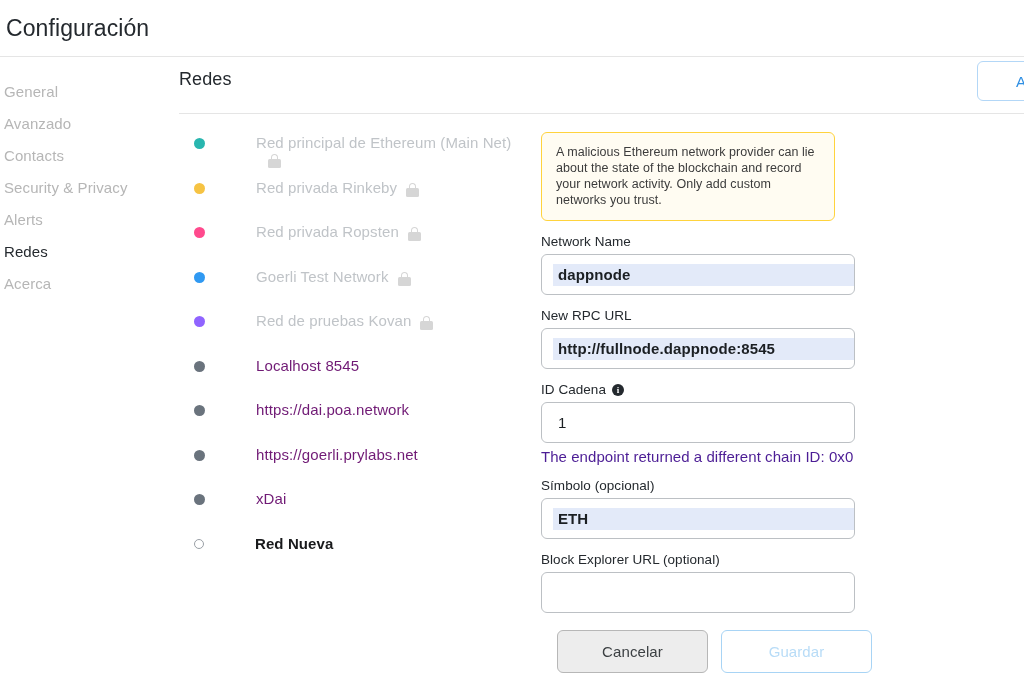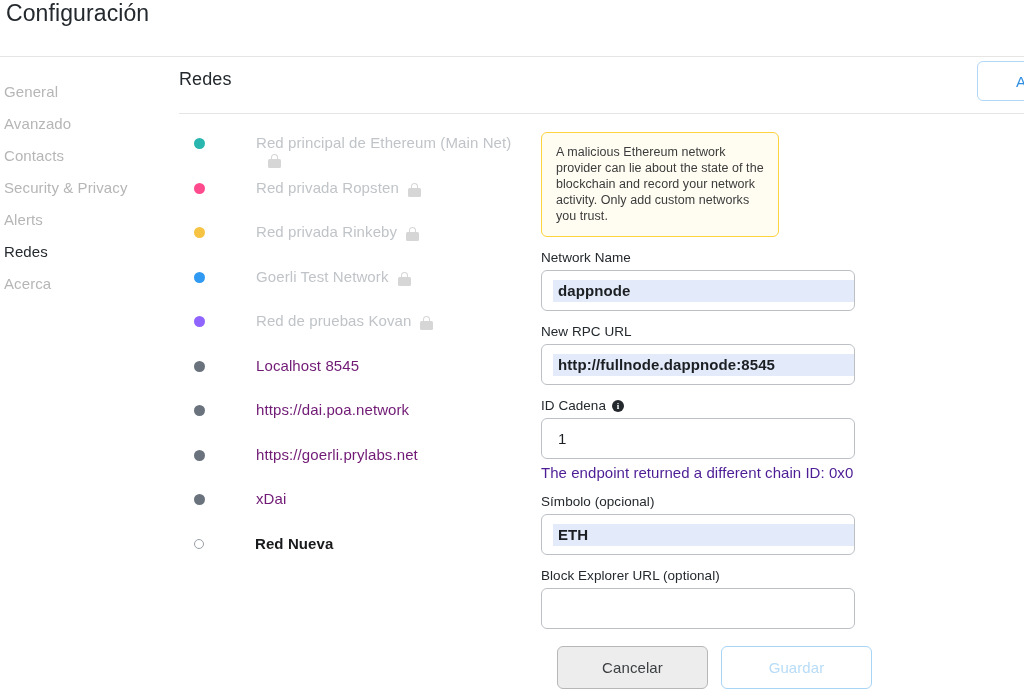--- a/index.html
+++ b/index.html
@@ -8,21 +8,21 @@
     width: 1024px; height: 699px;
     background: #ffffff;
     font-family: "Liberation Sans", sans-serif;
     overflow: hidden;
   }
 
   
   .titlebar {
     height: 57px;
     display: flex;
-    align-items: flex-start;
+    align-items: center;
     padding-left: 6px;
     border-bottom: 1px solid #e5e5e5;
   }
   .titlebar .title {
     font-size: 23px;
     color: #24292e;
     font-weight: 400;
     letter-spacing: .1px;
   }
 
@@ -147,21 +147,21 @@
     width: 13px; height: 9px;
     background: #d6d6d6;
     border-radius: 1.5px;
   }
   .net-row.mainnet .lock { margin-left: 0; top: 0; }
   .mainnet-second { width: 100%; height: 20px; padding-left: 12px; }
 
   
   .form-col { flex: 1 1 auto; padding-left: 12px; padding-right: 20px; }
   .warn-box {
-    width: 238px;
+    width: 294px;
     border: 1px solid #ffd33d;
     background: #fffcf2;
     border-radius: 6px;
     padding: 11px 14px 12px 14px;
     color: #3c3c3c;
     font-size: 12.5px;
     line-height: 16px;
     letter-spacing: .05px;
   }
   .field-label {
@@ -279,40 +279,40 @@
 
       <div class="net-list" id="netlist">
           <div class="net-row mainnet two-line">
             <span class="dot" style="background: rgb(41, 182, 175);"></span>
             <div class="net-text-wrap">
               <span class="net-label">Red principal de Ethereum (Main Net)</span>
               <div class="mainnet-second"><span class="lock"><span class="shackle"></span><span class="bodyb"></span></span></div>
             </div>
           </div>
           <div class="net-row">
+            <span class="dot" style="background: rgb(246, 195, 67);"></span>
+            <div class="net-text-wrap">
+              <span class="net-label">Red privada Rinkeby</span>
+              <span class="lock">
+                <span class="shackle"></span>
+                <span class="bodyb"></span>
+              </span>
+            </div>
+          </div>
+          <div class="net-row">
             <span class="dot" style="background: rgb(255, 74, 141);"></span>
             <div class="net-text-wrap">
               <span class="net-label">Red privada Ropsten</span>
               <span class="lock">
                 <span class="shackle"></span>
                 <span class="bodyb"></span>
               </span>
             </div>
           </div>
           <div class="net-row">
-            <span class="dot" style="background: rgb(246, 195, 67);"></span>
-            <div class="net-text-wrap">
-              <span class="net-label">Red privada Rinkeby</span>
-              <span class="lock">
-                <span class="shackle"></span>
-                <span class="bodyb"></span>
-              </span>
-            </div>
-          </div>
-          <div class="net-row">
             <span class="dot" style="background: rgb(48, 153, 242);"></span>
             <div class="net-text-wrap">
               <span class="net-label">Goerli Test Network</span>
               <span class="lock">
                 <span class="shackle"></span>
                 <span class="bodyb"></span>
               </span>
             </div>
           </div>
           <div class="net-row">

